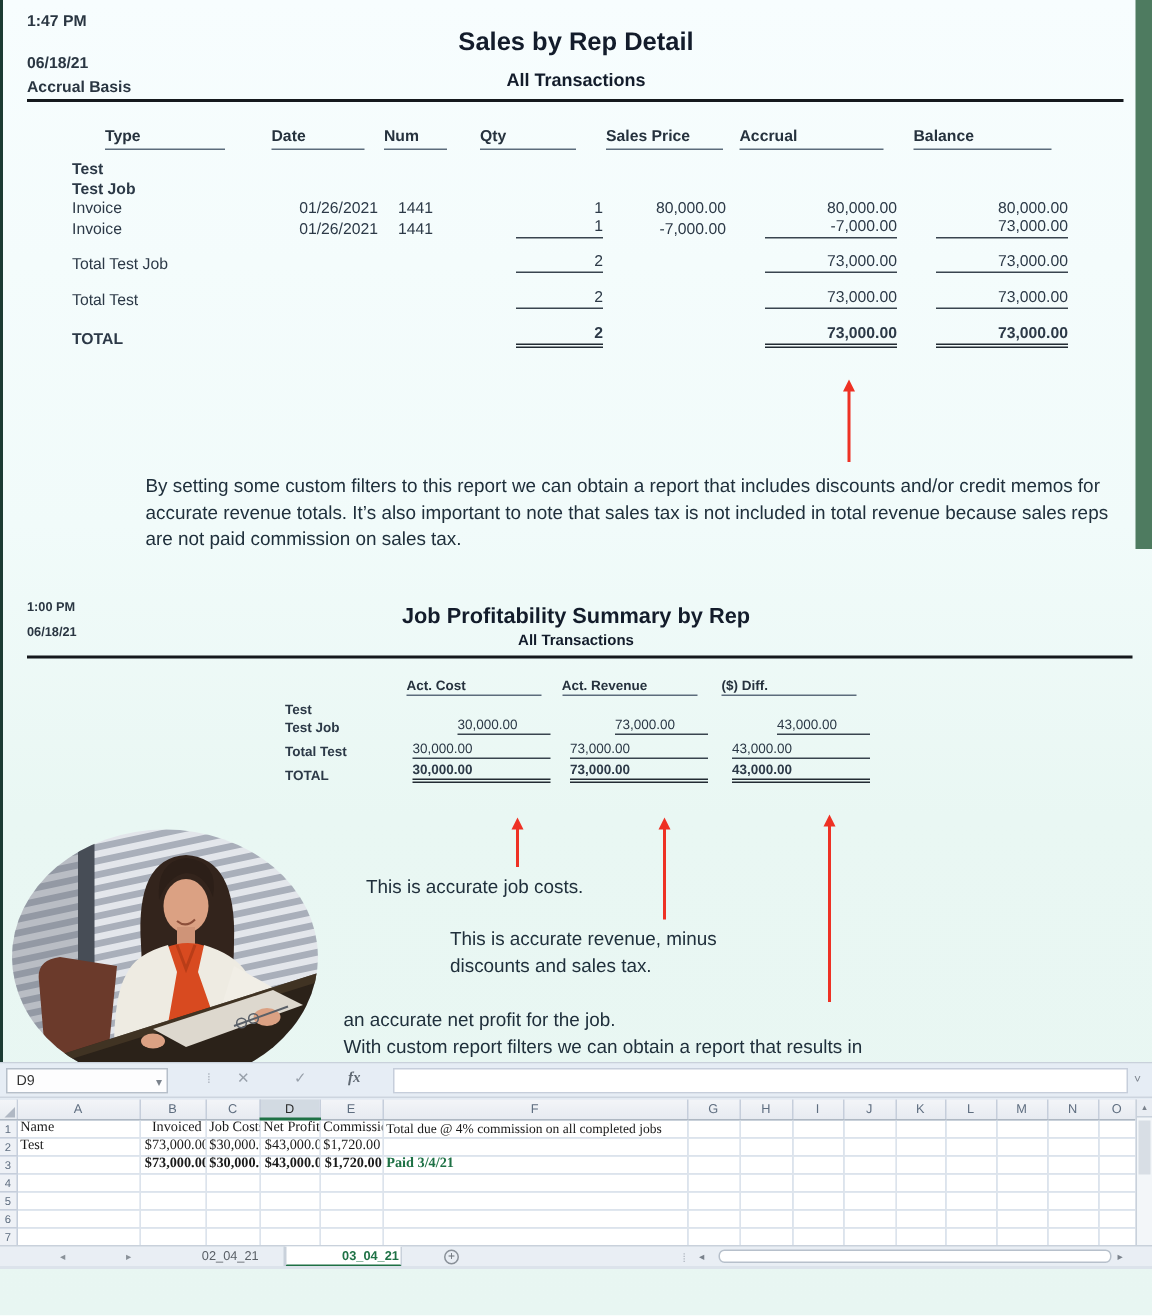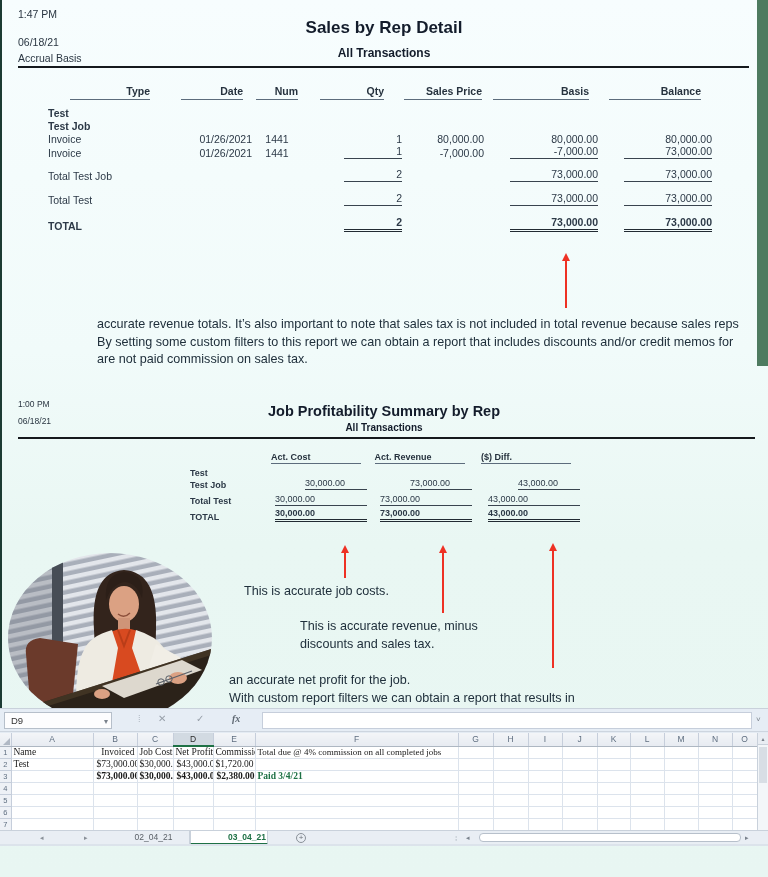--- a/index.html
+++ b/index.html
@@ -8,28 +8,28 @@
   #stage { position:relative; width:768px; height:877px; overflow:hidden;
            background:linear-gradient(180deg,#f7fdfe 0%,#f1fbfa 40%,#e9f7f3 62%,#e8f6f2 100%); }
   .abs { position:absolute; }
   .nw { white-space:nowrap; }
 
   
   #left-edge { left:0; top:0; width:2px; height:740px; background:#1c3b33; }
   #right-strip { right:0; top:0; width:11px; height:366px; background:#4e7b60; }
 
   
-  .qb-meta { color:#2a3642; font-weight:normal; }
+  .qb-meta { color:#2a3642; font-weight:bold; }
   .qb-title { left:0; width:768px; text-align:center; color:#131c2b; font-weight:bold; }
   .qb-rule { background:#15191d; }
 
   table.rpt { border-collapse:collapse; table-layout:fixed; }
   table.rpt td, table.rpt th { padding:0; vertical-align:bottom; white-space:nowrap; overflow:visible; }
   .t1 { left:48px; top:80px; width:664px; font-size:10.5px; color:#2c3947; }
-  .t1 th { font-weight:bold; color:#26323e; height:20px; text-align:right; }
+  .t1 th { font-weight:bold; color:#26323e; height:20px; text-align:left; }
   .hu { border-bottom:1px solid #5c6c7c; padding-bottom:2px; margin:0 auto; }
   .t1 th:nth-child(1) .hu{width:80px} .t1 th:nth-child(2) .hu{width:62px}
   .t1 th:nth-child(3) .hu{width:42px} .t1 th:nth-child(4) .hu{width:64px}
   .t1 th:nth-child(5) .hu{width:78px} .t1 th:nth-child(6) .hu{width:96px}
   .t1 th:nth-child(7) .hu{width:92px}
   .b { font-weight:bold; }
   .num { text-align:right; padding-right:2px; }
   .ctr { text-align:center; }
   .i1{padding-left:18px}.i2{padding-left:36px}.i3{padding-left:38px}
   .i4{padding-left:52px}.i5{padding-left:18px}.i6{padding-left:1px}
@@ -141,21 +141,21 @@
       <th>
             <div class="hu">Num</div>
           </th>
       <th>
             <div class="hu">Qty</div>
           </th>
       <th>
             <div class="hu">Sales Price</div>
           </th>
       <th>
-            <div class="hu">Basis</div>
+            <div class="hu">Accrual</div>
           </th>
       <th>
             <div class="hu">Balance</div>
           </th>
     </tr>
     <tr class="sp6">
           <td colspan="7"></td>
         </tr>
     <tr class="r13">
           <td class="b i1">Test</td>
@@ -218,22 +218,22 @@
       <td></td>
       <td class="num"><span class="seg sega dbl">73,000.00</span></td>
       <td class="num"><span class="seg sega dbl">73,000.00</span></td>
     </tr>
   </tbody>
     </table>
 
   <div class="arrow" style="left:565px;top:253px;height:55px"></div>
 
   <div class="abs note" style="left:97px;top:316px">
+    <div class="nw">By setting some custom filters to this report we can obtain a report that includes discounts and/or credit memos for</div>
     <div class="nw">accurate revenue totals.  It’s also important to note that sales tax is not included in total revenue because sales reps</div>
-    <div class="nw">By setting some custom filters to this report we can obtain a report that includes discounts and/or credit memos for</div>
     <div class="nw">are not paid commission on sales tax.</div>
   </div>
 
   <div class="abs qb-meta nw" style="left:18px;top:399px;font-size:8.5px">1:00 PM</div>
   <div class="abs qb-meta nw" style="left:18px;top:416px;font-size:8.5px">06/18/21</div>
   <div class="abs qb-title" style="top:403px;font-size:14.5px">Job Profitability Summary by Rep</div>
   <div class="abs qb-title" style="top:422px;font-size:10px">All Transactions</div>
   <div class="abs qb-rule" style="left:18px;top:437px;width:737px;height:2px"></div>
 
   <table class="abs rpt t2">
@@ -452,21 +452,21 @@
         <td class="rt bd3 b">$30,000.00</td>
         <td class="bd3 b">
               <div class="acct">
                 <span>$</span>
                 <span>43,000.00</span>
               </div>
             </td>
         <td class="bd3 b">
               <div class="acct">
                 <span>$</span>
-                <span>2,380.00</span>
+                <span>1,720.00</span>
               </div>
             </td>
         <td class="lt green">Paid 3/4/21</td>
         <td></td>
             <td></td>
             <td></td>
             <td></td>
             <td></td>
             <td></td>
             <td></td>

